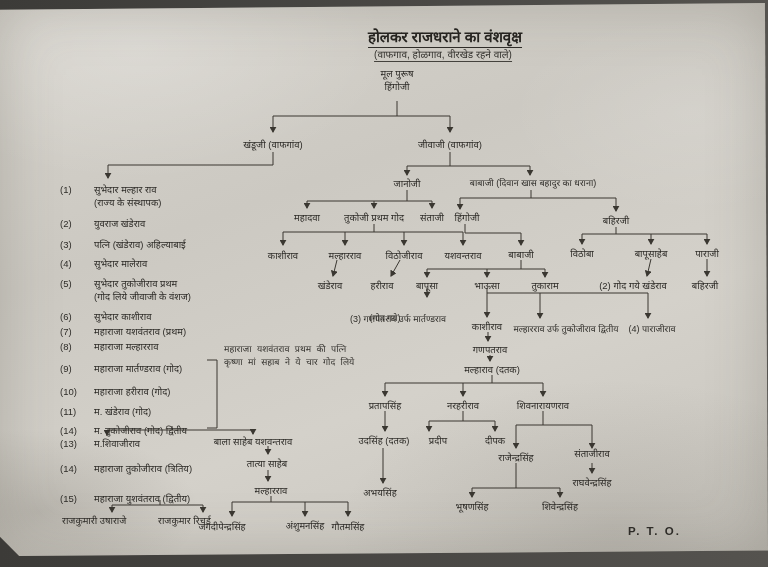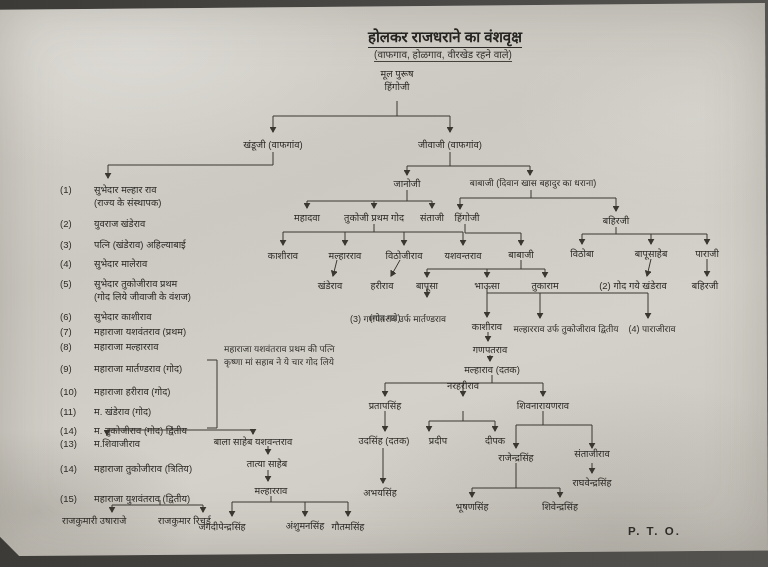--- a/index.html
+++ b/index.html
@@ -21,21 +21,21 @@
   .li .num{display:inline-block;width:34px;}
   .li2{position:absolute;left:94px;white-space:nowrap;font-size:9.5px;color:#2e2c28;}
   .small{font-size:9px;}
   #title{position:absolute;left:445px;top:26px;transform:translateX(-50%);
      font-size:15px;font-weight:bold;color:#262420;border-bottom:1.6px solid #2e2c28;
      padding-bottom:1px;white-space:nowrap;}
   #subtitle{position:absolute;left:443px;top:47px;transform:translateX(-50%);
      font-size:10px;color:#33312d;border-bottom:1px solid #44423d;white-space:nowrap;}
   #pto{position:absolute;left:628px;top:525px;font-size:11.5px;font-weight:bold;
      letter-spacing:2px;color:#2e2c28;}
-  #note1,#note2{position:absolute;left:224px;white-space:nowrap;font-size:9px;color:#33312d;}
+  #note1,#note2{position:absolute;left:224px;white-space:nowrap;font-size:9px;color:#33312d;font-family:Liberation Mono, monospace;}
   svg.wires{position:absolute;left:0;top:0;}
   .cl{stroke:#3a3731;stroke-width:1;fill:none;}
   .ca{stroke:#3a3731;stroke-width:1;fill:none;marker-end:url(#arw);}
 </style>
 </head>
 <body>
 
 <div id="shot">
   <div id="paper"></div>
 
@@ -160,21 +160,21 @@
   <div class="n" style="left:633px;top:280px">(2) गोद गये खंडेराव</div>
   <div class="n" style="left:705px;top:280px">बहिरजी</div>
   <div class="n small" style="left:398px;top:314px">(3) गणपतराव उर्फ मार्तण्डराव</div>
   <div class="n small" style="left:385px;top:313px">(गोद गये)</div>
   <div class="n" style="left:487px;top:321px">काशीराव</div>
   <div class="n small" style="left:566px;top:324px">मल्हारराव उर्फ तुकोजीराव द्वितीय</div>
   <div class="n small" style="left:652px;top:324px">(4) पाराजीराव</div>
   <div class="n" style="left:490px;top:344px">गणपतराव</div>
   <div class="n" style="left:492px;top:364px">मल्हाराव (दतक)</div>
   <div class="n" style="left:385px;top:400px">प्रतापसिंह</div>
-  <div class="n" style="left:463px;top:380px">नरहरीराव</div>
+  <div class="n" style="left:463px;top:400px">नरहरीराव</div>
   <div class="n" style="left:543px;top:400px">शिवनारायणराव</div>
   <div class="n" style="left:384px;top:435px">उदसिंह (दतक)</div>
   <div class="n" style="left:438px;top:435px">प्रदीप</div>
   <div class="n" style="left:495px;top:435px">दीपक</div>
   <div class="n" style="left:380px;top:487px">अभयसिंह</div>
   <div class="n" style="left:516px;top:452px">राजेन्द्रसिंह</div>
   <div class="n" style="left:592px;top:448px">संताजीराव</div>
   <div class="n" style="left:592px;top:477px">राघवेन्द्रसिंह</div>
   <div class="n" style="left:472px;top:501px">भूषणसिंह</div>
   <div class="n" style="left:560px;top:501px">शिवेन्द्रसिंह</div>

